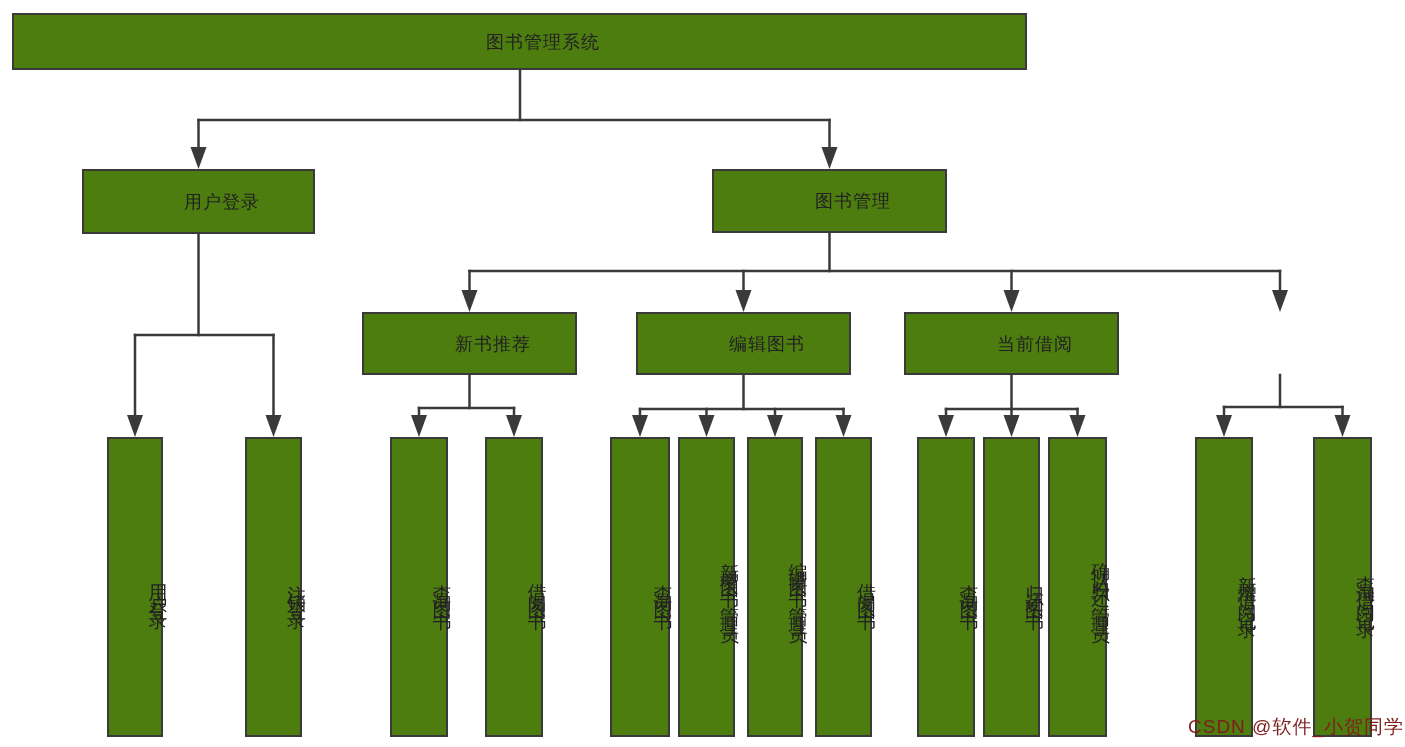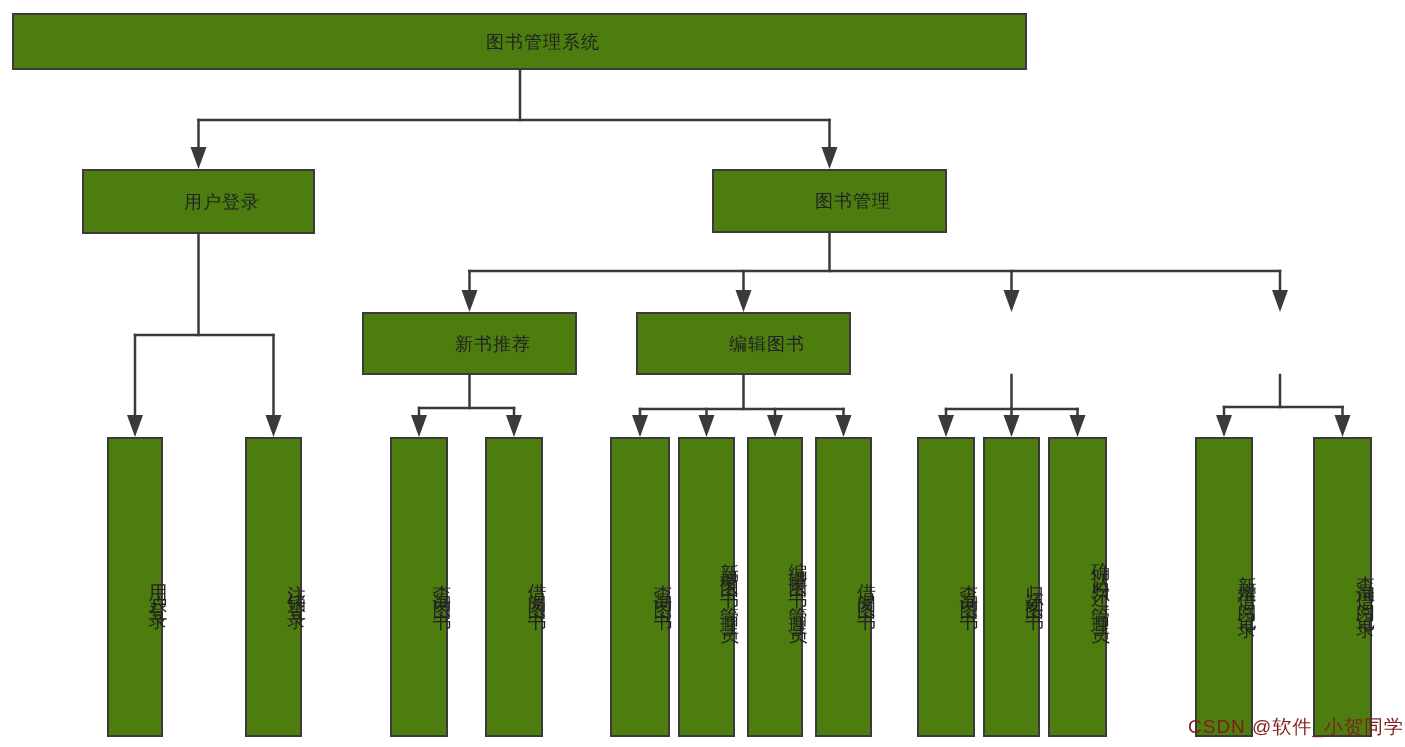--- a/index.html
+++ b/index.html
@@ -69,20 +69,21 @@
   <div class="box h" style="left:12px;top:13px;width:1015px;height:57px">图书管理系统</div>
 
   <div class="box h" style="left:82px;top:169px;width:233px;height:65px">用户登录</div>
 
   <div class="box h" style="left:362px;top:312px;width:215px;height:63px">新书推荐</div>
 
   <div class="box h" style="left:712px;top:169px;width:235px;height:64px">图书管理</div>
 
   <div class="box h" style="left:636px;top:312px;width:215px;height:63px">编辑图书</div>
 
+  <div class="box h" style="left:904px;top:312px;width:215px;height:63px">当前借阅</div>
 
 
   <div class="box v" style="left:107px;width:56px">用户登录</div>
 
   <div class="box v" style="left:245px;width:57px">注销登录</div>
 
   <div class="box v" style="left:390px;width:58px">查询图书</div>
 
   <div class="box v" style="left:485px;width:58px">借阅图书</div>
 

